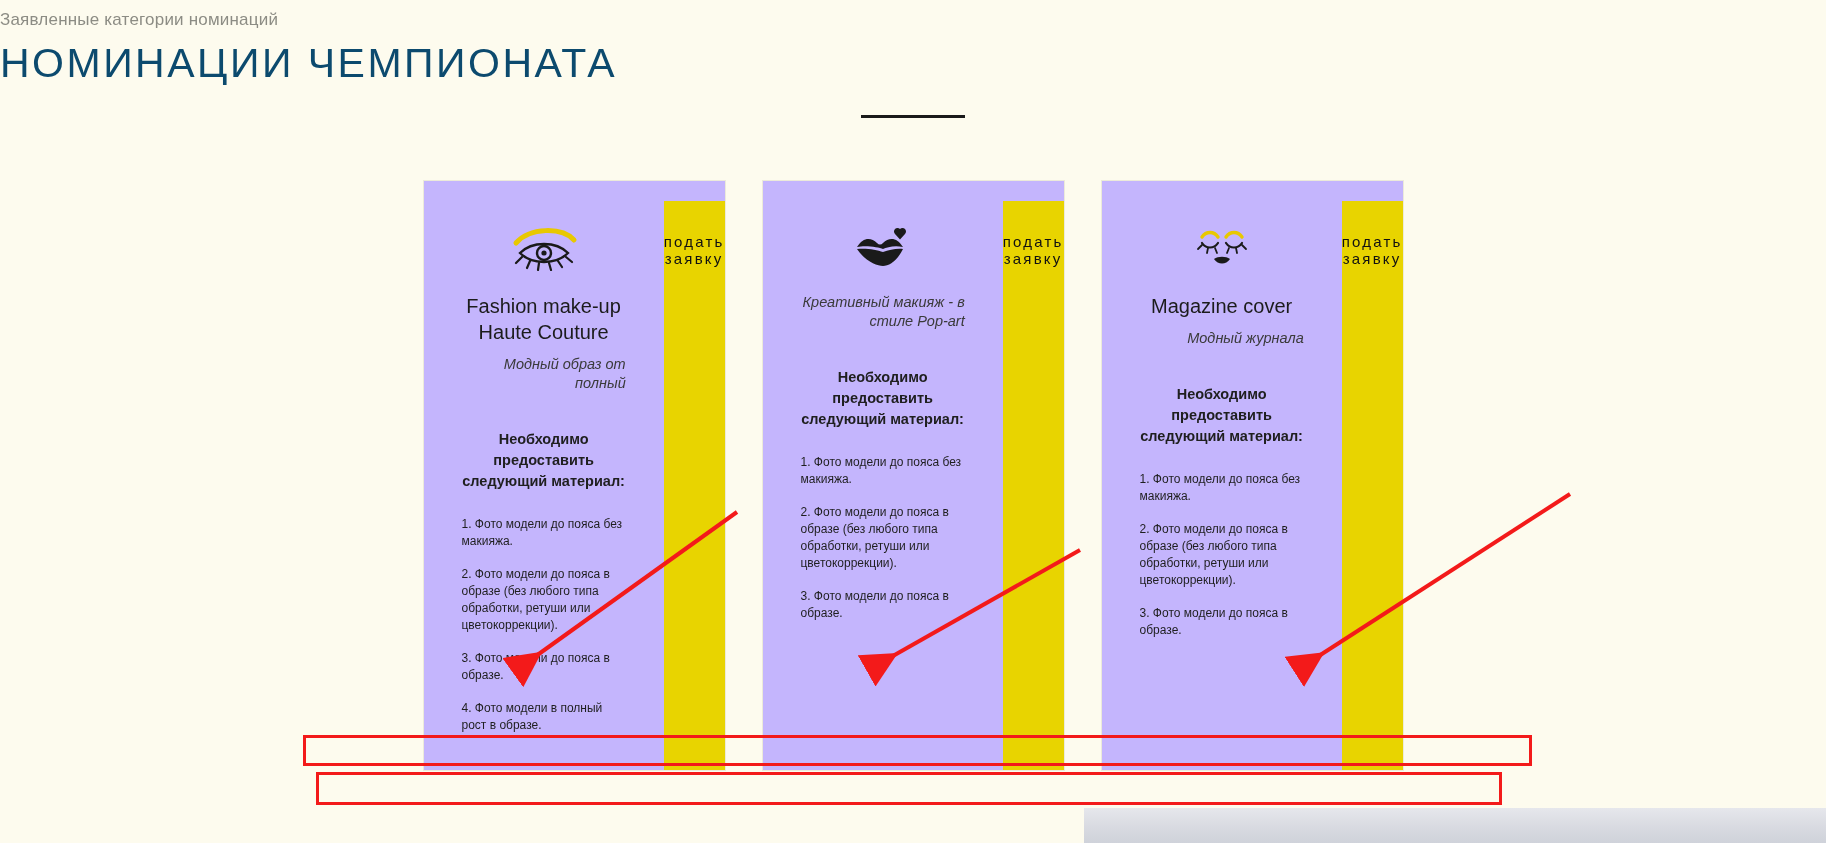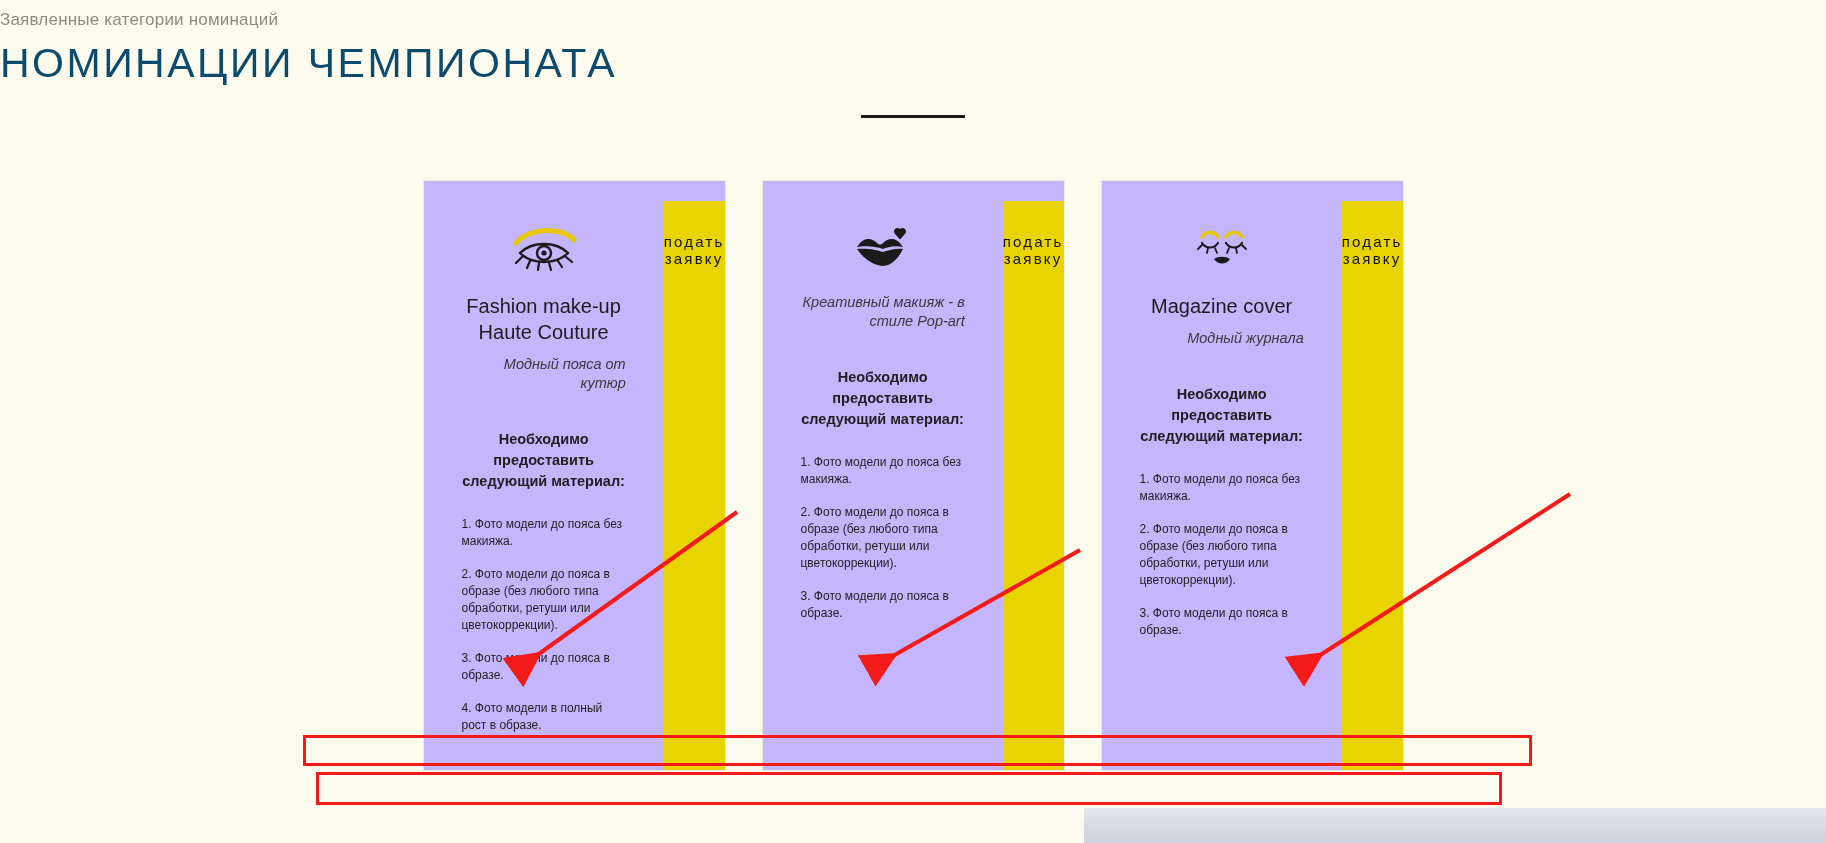--- a/index.html
+++ b/index.html
@@ -173,21 +173,21 @@
         <div class="card-icon">
           <svg width="76" height="48" viewBox="0 0 76 48">
             <path d="M10 20 C24 4, 56 4, 68 17" stroke="#e8c800" stroke-width="5" fill="none" stroke-linecap="round"></path>
             <path d="M14 30 C26 18, 50 18, 62 30 C50 42, 26 42, 14 30 Z" stroke="#1a1a1a" stroke-width="2.4" fill="none"></path>
             <circle cx="38" cy="30" r="7" stroke="#1a1a1a" stroke-width="2.4" fill="none"></circle>
             <circle cx="38" cy="30" r="2.6" fill="#1a1a1a"></circle>
             <path d="M16 34 L10 40 M24 38 L21 45 M33 40 L32 47 M43 40 L45 47 M52 38 L56 44 M60 34 L66 39" stroke="#1a1a1a" stroke-width="2.2" stroke-linecap="round" fill="none"></path>
           </svg>
         </div>
         <h2 class="card-title">Fashion make-up Haute Couture</h2>
-        <p class="card-subtitle">Модный пояса от кутюр</p>
+        <p class="card-subtitle">Модный образ от полный</p>
         <p class="card-lead">Необходимо предоставить следующий материал:</p>
         <p class="card-item">1. Фото модели до пояса без макияжа.</p>
         <p class="card-item">2. Фото модели до пояса в образе (без любого типа обработки, ретуши или цветокоррекции).</p>
         <p class="card-item">3. Фото модели до пояса в образе.</p>
         <p class="card-item">4. Фото модели в полный рост в образе.</p>
       </div>
       <div class="card-cta">подать заявку</div>
     </div>
 
     <div class="card">

